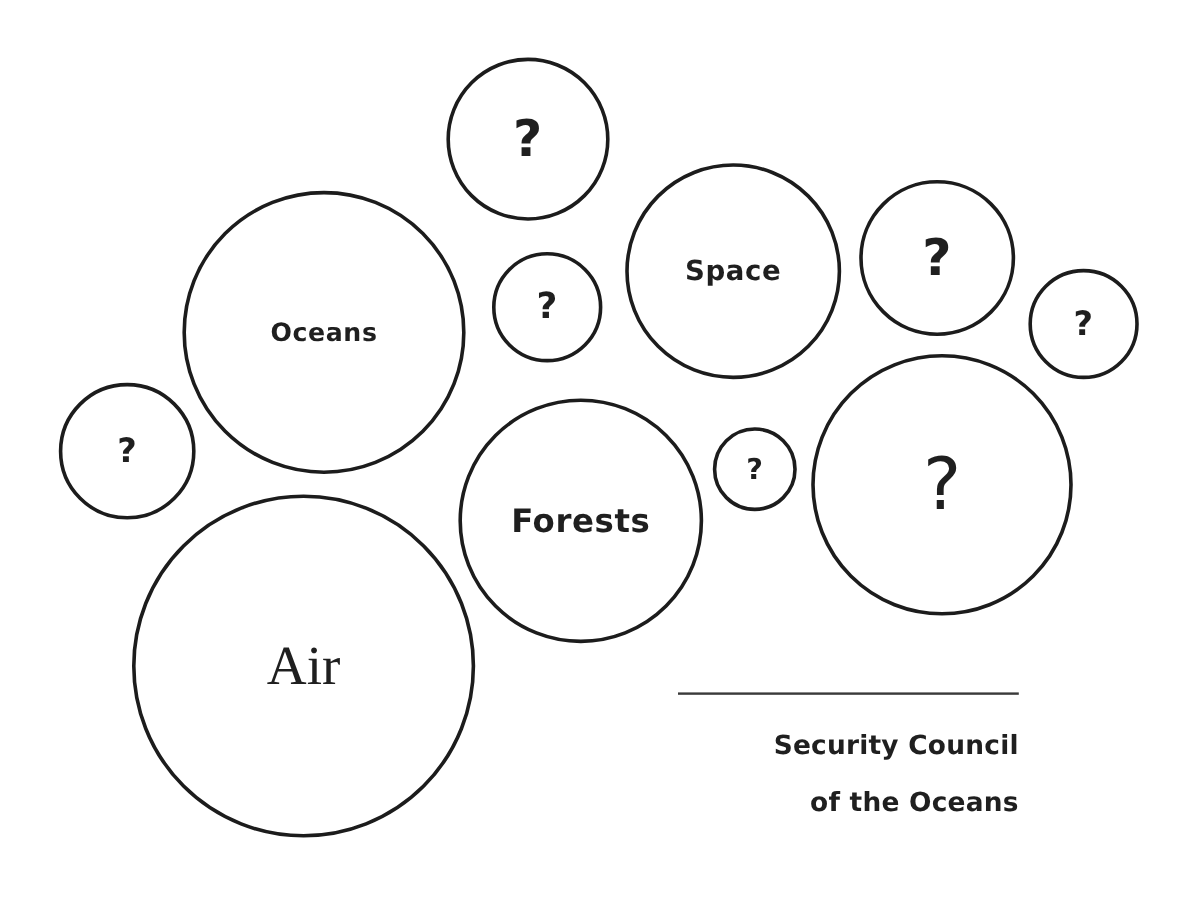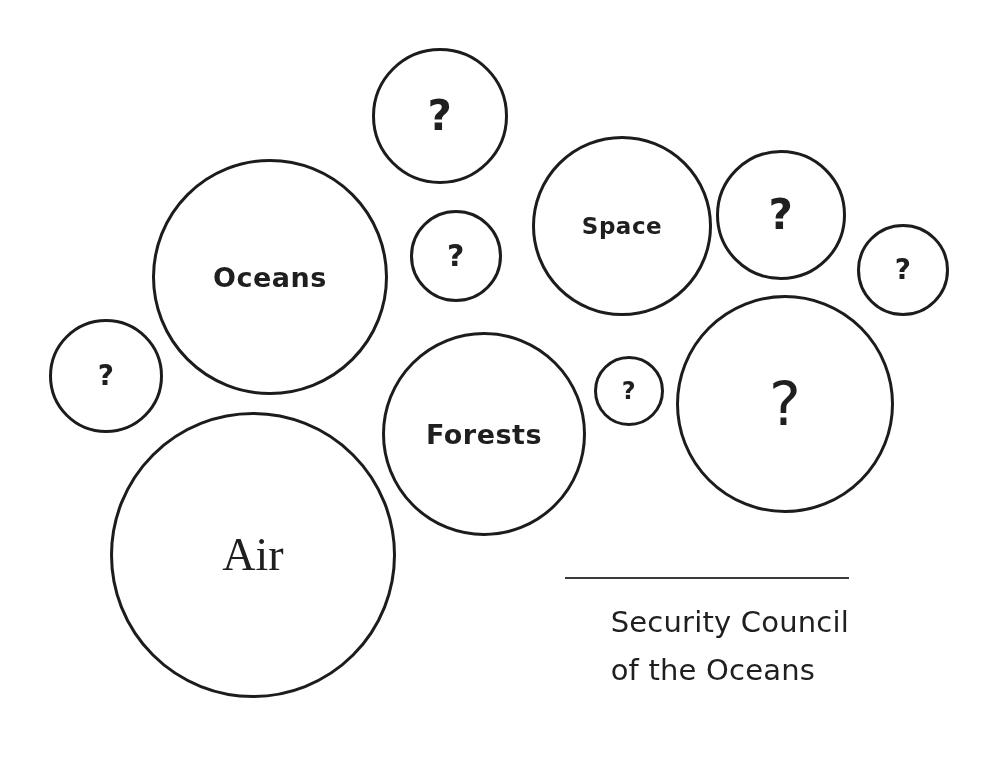--- a/index.html
+++ b/index.html
@@ -48,43 +48,44 @@
       left: 565px;
       top: 577px;
       width: 284px;
       height: 2px;
       background: #3a3a3a;
     }
     .title-block {
       position: absolute;
       right: 153px;
       top: 598px;
+      text-align: right;
       font-family: "DejaVu Sans", "Liberation Sans", sans-serif;
-      font-weight: normal;
+      font-weight: bold;
       color: #1f1f1f;
-      font-size: 29px;
+      font-size: 22px;
       line-height: 48px;
       letter-spacing: 0.2px;
     }
     .title-line { display: block; }
   </style>
 </head>
 <body>
 
 <div class="stage">
   <div class="bubble" style="left: 372px; top: 48px; width: 136px; height: 136px; border-color: rgb(28, 28, 28);">
     <span class="bubble-label" style="font-size: 42px;">?</span>
   </div>
   <div class="bubble" style="left: 152px; top: 159px; width: 236px; height: 236px; border-color: rgb(28, 28, 28);">
-    <span class="bubble-label" style="font-size: 27px;">Oceans</span>
+    <span class="bubble-label" style="font-size: 21px;">Oceans</span>
   </div>
   <div class="bubble" style="left: 410px; top: 210px; width: 92px; height: 92px; border-color: rgb(28, 28, 28);">
     <span class="bubble-label" style="font-size: 30px;">?</span>
   </div>
-  <div class="bubble" style="left: 532px; top: 136px; width: 180px; height: 180px; border-color: rgb(28, 28, 28); text-align: center;">
+  <div class="bubble" style="left: 521px; top: 136px; width: 180px; height: 180px; border-color: rgb(28, 28, 28); text-align: center;">
     <span class="bubble-label" style="font-size: 23px;">Space</span>
   </div>
   <div class="bubble" style="left: 716px; top: 150px; width: 130px; height: 130px; border-color: rgb(28, 28, 28);">
     <span class="bubble-label" style="font-size: 42px;">?</span>
   </div>
   <div class="bubble" style="left: 857px; top: 224px; width: 92px; height: 92px; border-color: rgb(28, 28, 28);">
     <span class="bubble-label" style="font-size: 28px;">?</span>
   </div>
   <div class="bubble" style="left: 49px; top: 319px; width: 114px; height: 114px; border-color: rgb(28, 28, 28);">
     <span class="bubble-label" style="font-size: 28px;">?</span>

